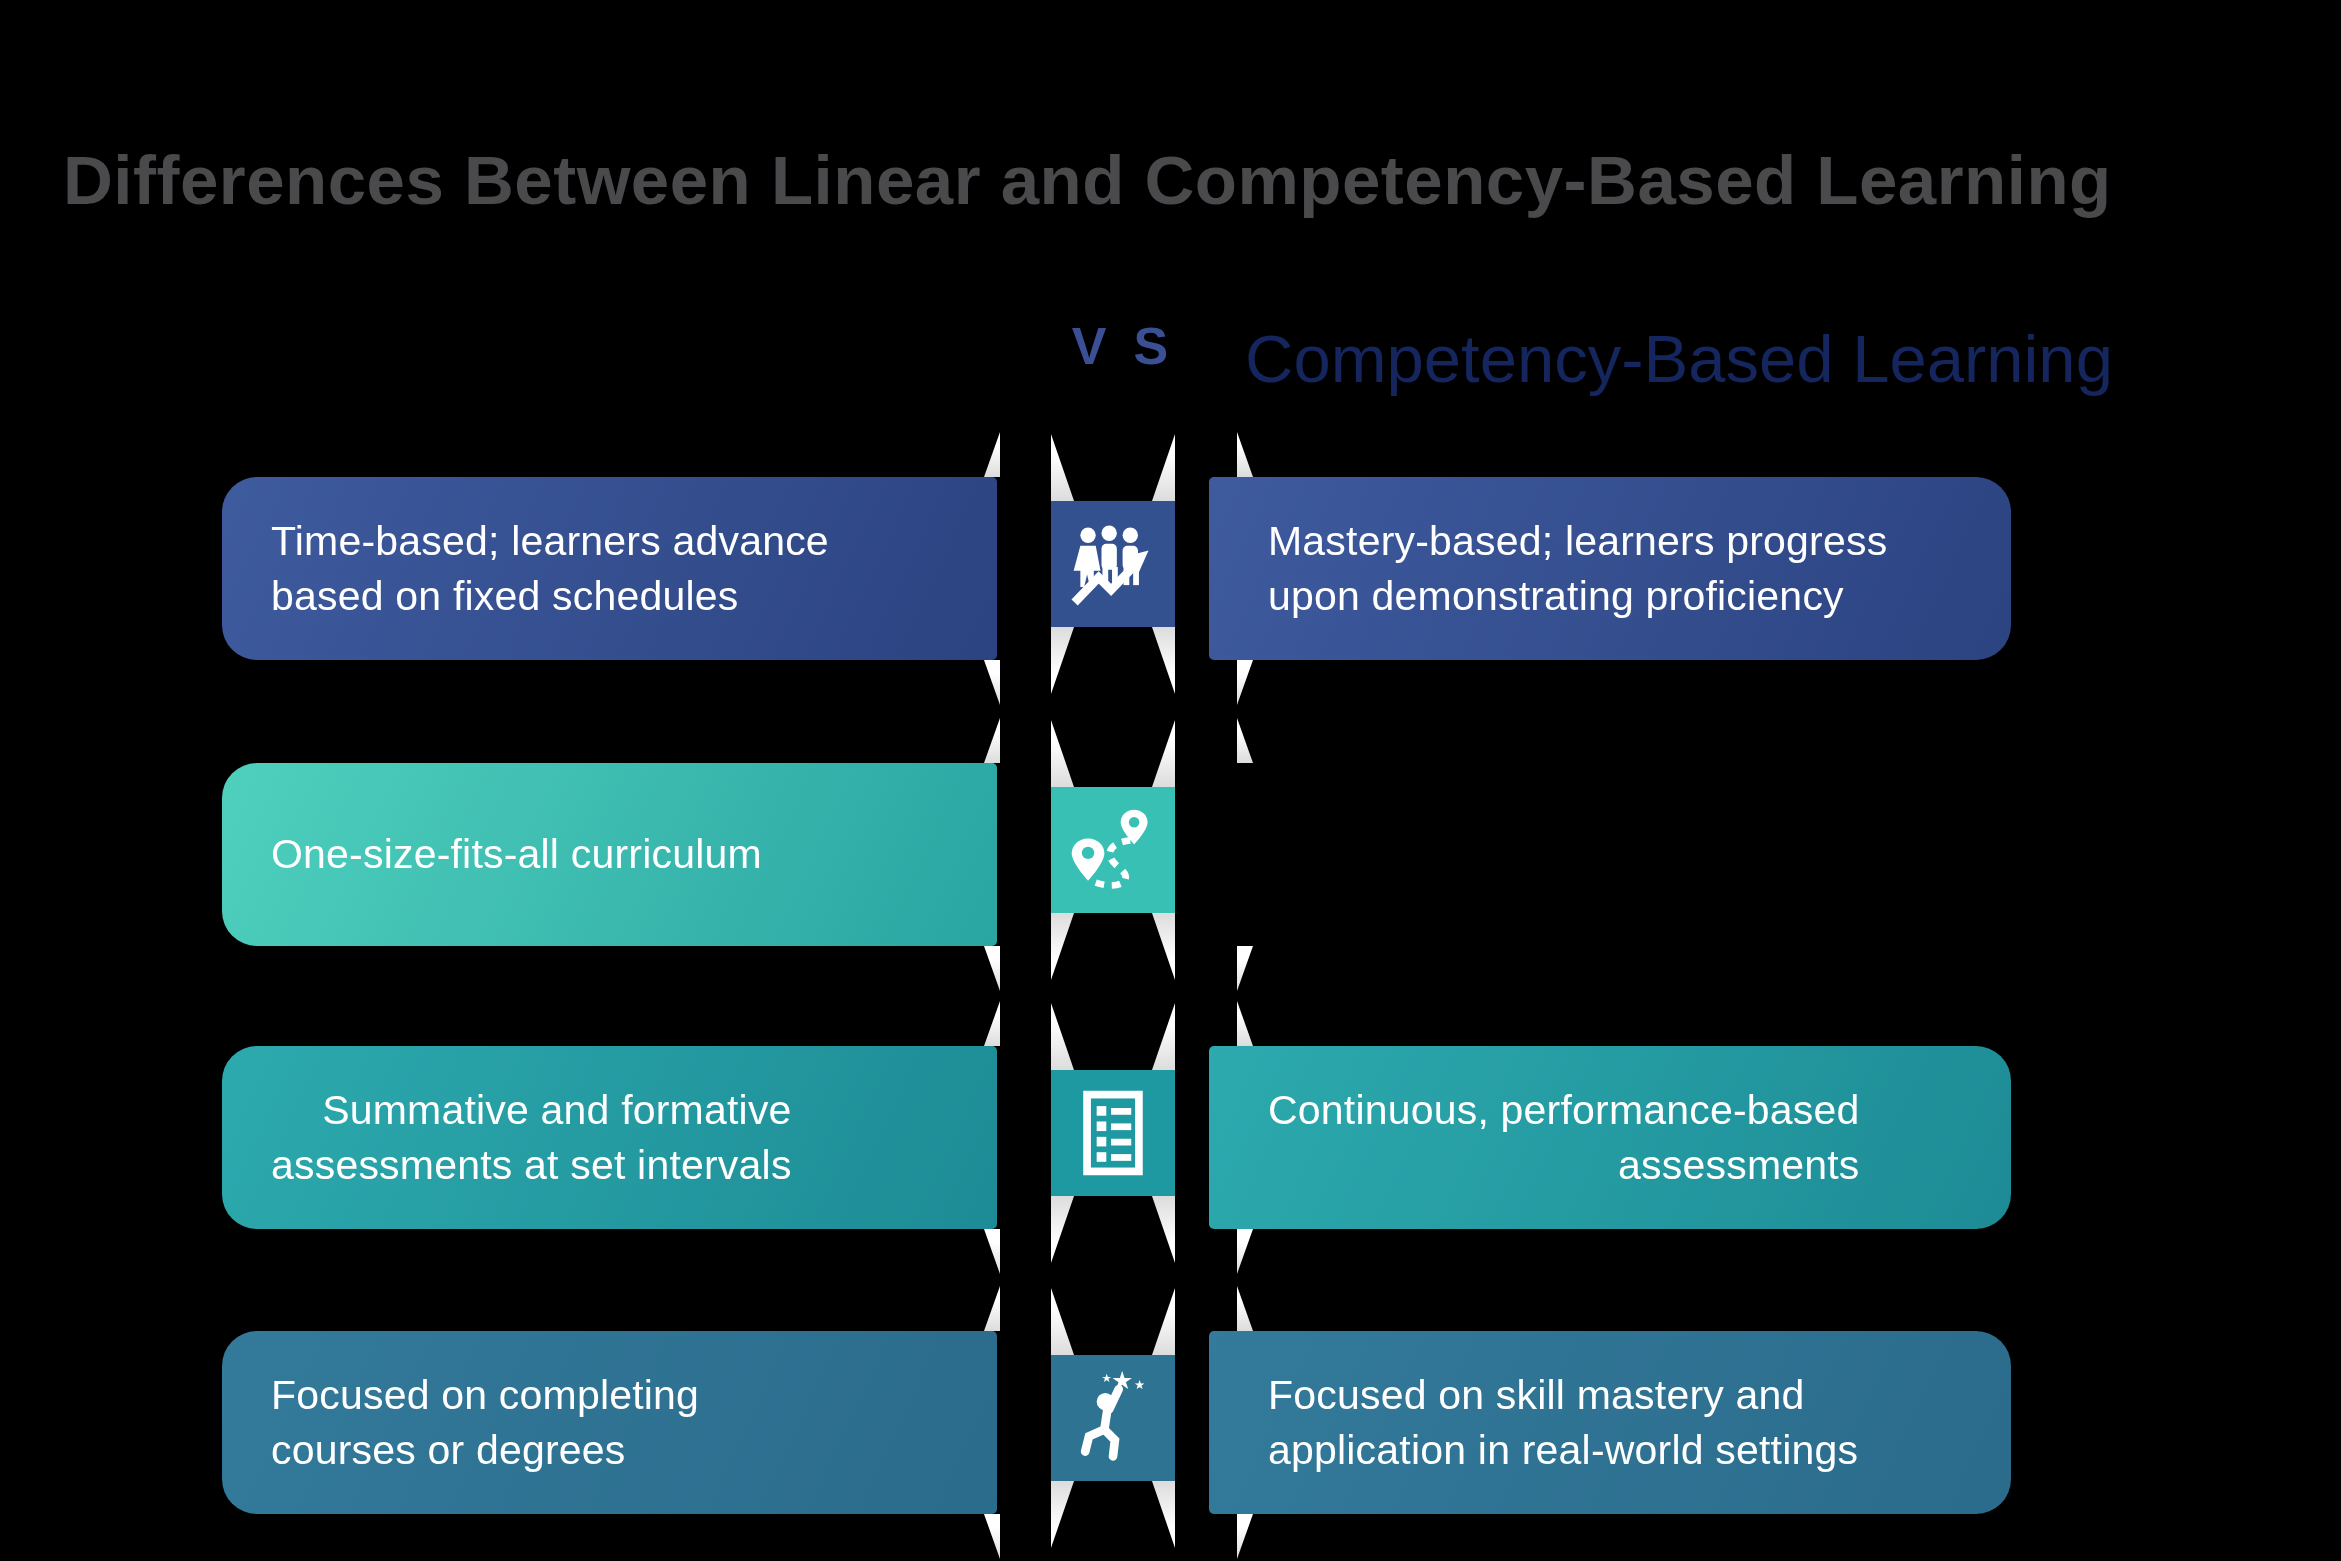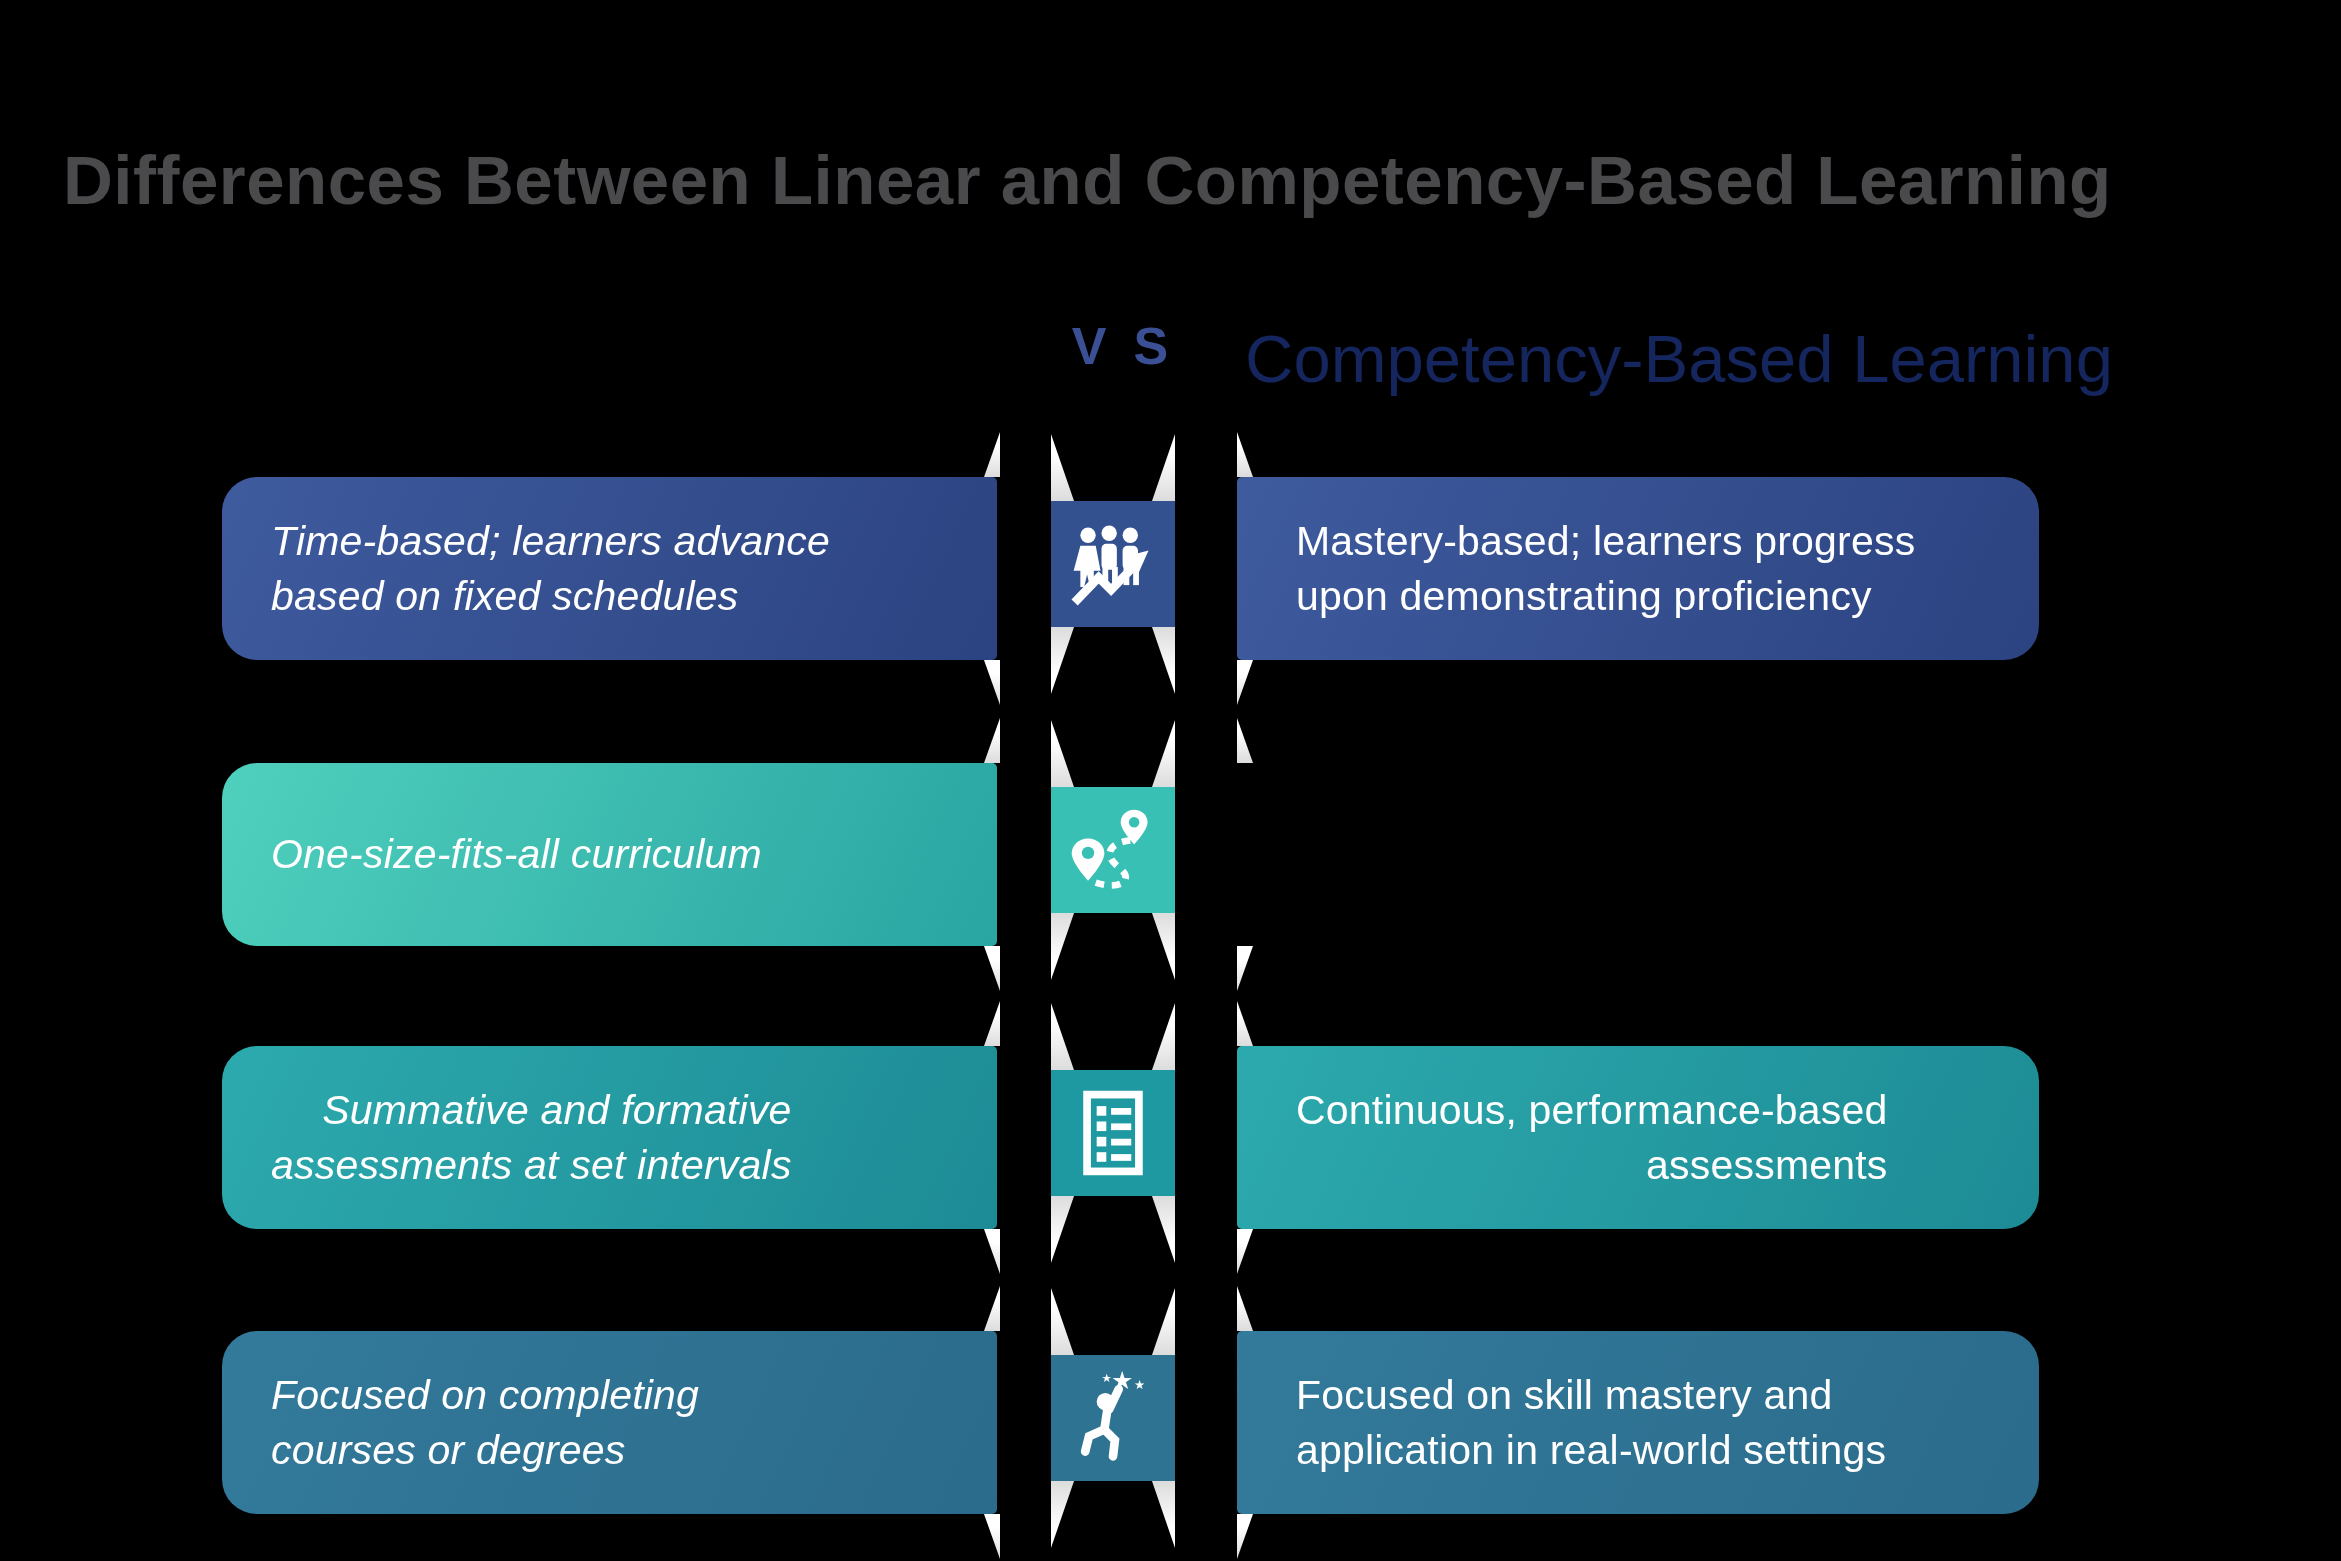--- a/index.html
+++ b/index.html
@@ -23,22 +23,22 @@
     font-size:52px;font-weight:700;color:#3b5094;letter-spacing:27px;
     padding-left:27px;white-space:nowrap;
   }
 
   .row{position:absolute;left:0;width:100%;height:183px;}
 
   .box{
     position:absolute;top:0;height:183px;display:flex;align-items:center;
     background:linear-gradient(115deg,var(--bs),var(--be));
   }
-  .box.left{left:222px;width:775px;border-radius:35px 5px 5px 35px;padding:0 35px 0 49px;font-style:italic;}
-  .box.right{left:1237px;width:802px;border-radius:5px 35px 35px 5px;padding:0 28px 0 59px;}
+  .box.left{left:222px;width:775px;border-radius:35px 5px 5px 35px;padding:0 35px 0 49px;}
+  .box.right{left:1209px;width:802px;border-radius:5px 35px 35px 5px;padding:0 28px 0 59px;}
   .box-text{
     margin:0;color:#ffffff;font-size:41px;line-height:1.32;
     white-space:pre-line;letter-spacing:0.2px;
   }
 
   .plate{
     position:absolute;left:1051px;top:24px;width:124px;height:126px;
     background:var(--plate);display:flex;align-items:center;justify-content:center;
   }
   .plate svg{width:96px;height:96px;display:block;}

